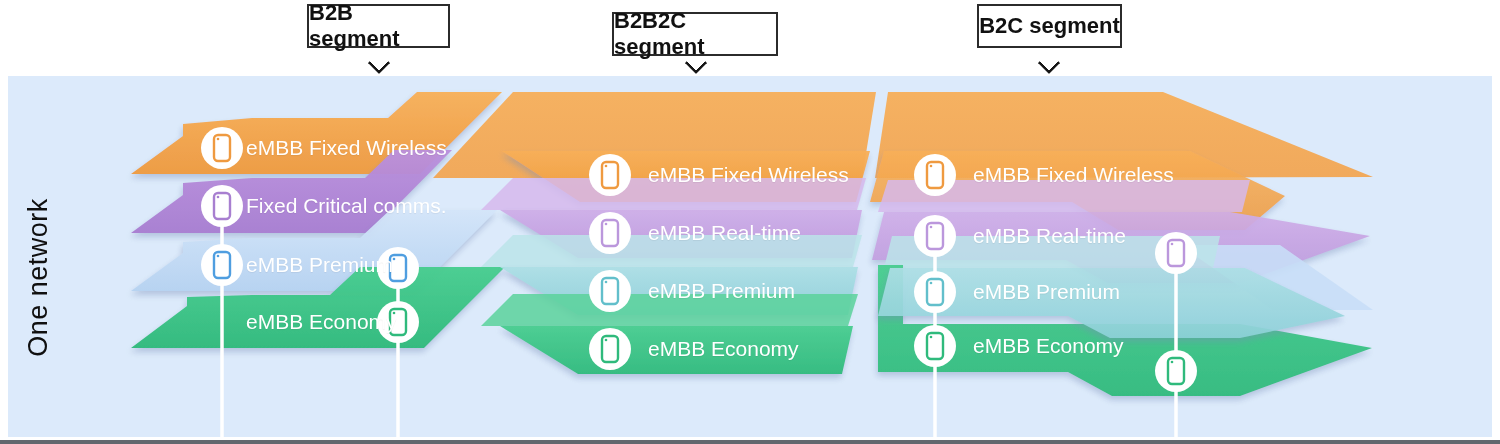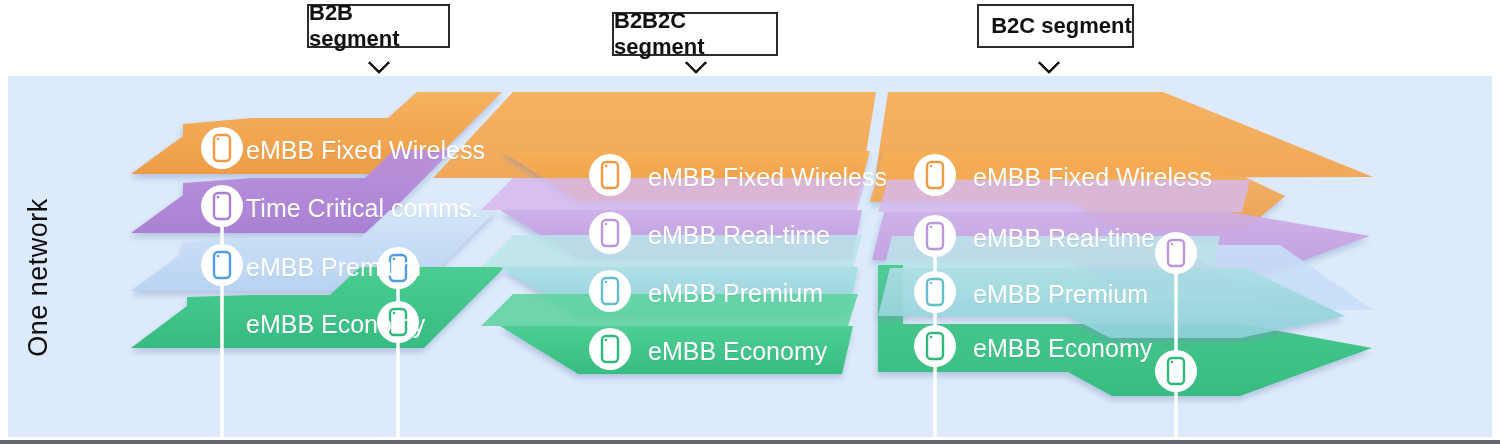--- a/index.html
+++ b/index.html
@@ -17,21 +17,21 @@
     position:absolute;width:13px;height:13px;
     border-right:3px solid #161616;border-bottom:3px solid #161616;
     transform:rotate(45deg);border-radius:1px;
   }
   .side-label{
     position:absolute;left:-77px;top:262px;width:230px;text-align:center;
     transform:rotate(-90deg);transform-origin:center;
     font-size:27px;color:#101010;letter-spacing:.5px;white-space:nowrap;
   }
   .row-label{
-    position:absolute;color:#ffffff;font-size:25px;white-space:nowrap;
+    position:absolute;color:#ffffff;font-size:21px;white-space:nowrap;
     text-shadow:0 1px 1px rgba(0,0,0,0.06);
   }
 </style>
 </head>
 <body>
 
 <div class="stage">
 
   <svg class="diagram" width="1500" height="444" viewBox="0 0 1500 444">
     <defs>
@@ -193,32 +193,32 @@
         </g>
       </g>
   </svg>
 
   <div class="seg-box" style="left:307px;top:4px;width:139px;">
     <span>B2B segment</span>
   </div>
   <div class="seg-box" style="left:612px;top:12px;width:162px;">
     <span>B2B2C segment</span>
   </div>
-  <div class="seg-box" style="left:977px;top:4px;width:141px;padding-left:12px;">
+  <div class="seg-box" style="left:977px;top:4px;width:141px;">
     <span>B2C segment</span>
   </div>
 
   <span class="chev" style="left:371px;top:55px;"></span>
   <span class="chev" style="left:688px;top:55px;"></span>
   <span class="chev" style="left:1041px;top:55px;"></span>
 
   <div class="side-label">One network</div>
 
   <div class="row-label" style="left:246px;top:136px;">eMBB Fixed Wireless</div>
-  <div class="row-label" style="left:246px;top:194px;">Time Critical comms.</div>
+  <div class="row-label" style="left:246px;top:194px;">Fixed Critical comms.</div>
   <div class="row-label" style="left:246px;top:253px;">eMBB Premium</div>
   <div class="row-label" style="left:246px;top:310px;">eMBB Economy</div>
 
   <div class="row-label" style="left:648px;top:163px;">eMBB Fixed Wireless</div>
   <div class="row-label" style="left:648px;top:221px;">eMBB Real-time</div>
   <div class="row-label" style="left:648px;top:279px;">eMBB Premium</div>
   <div class="row-label" style="left:648px;top:337px;">eMBB Economy</div>
 
   <div class="row-label" style="left:973px;top:163px;">eMBB Fixed Wireless</div>
   <div class="row-label" style="left:973px;top:224px;">eMBB Real-time</div>

